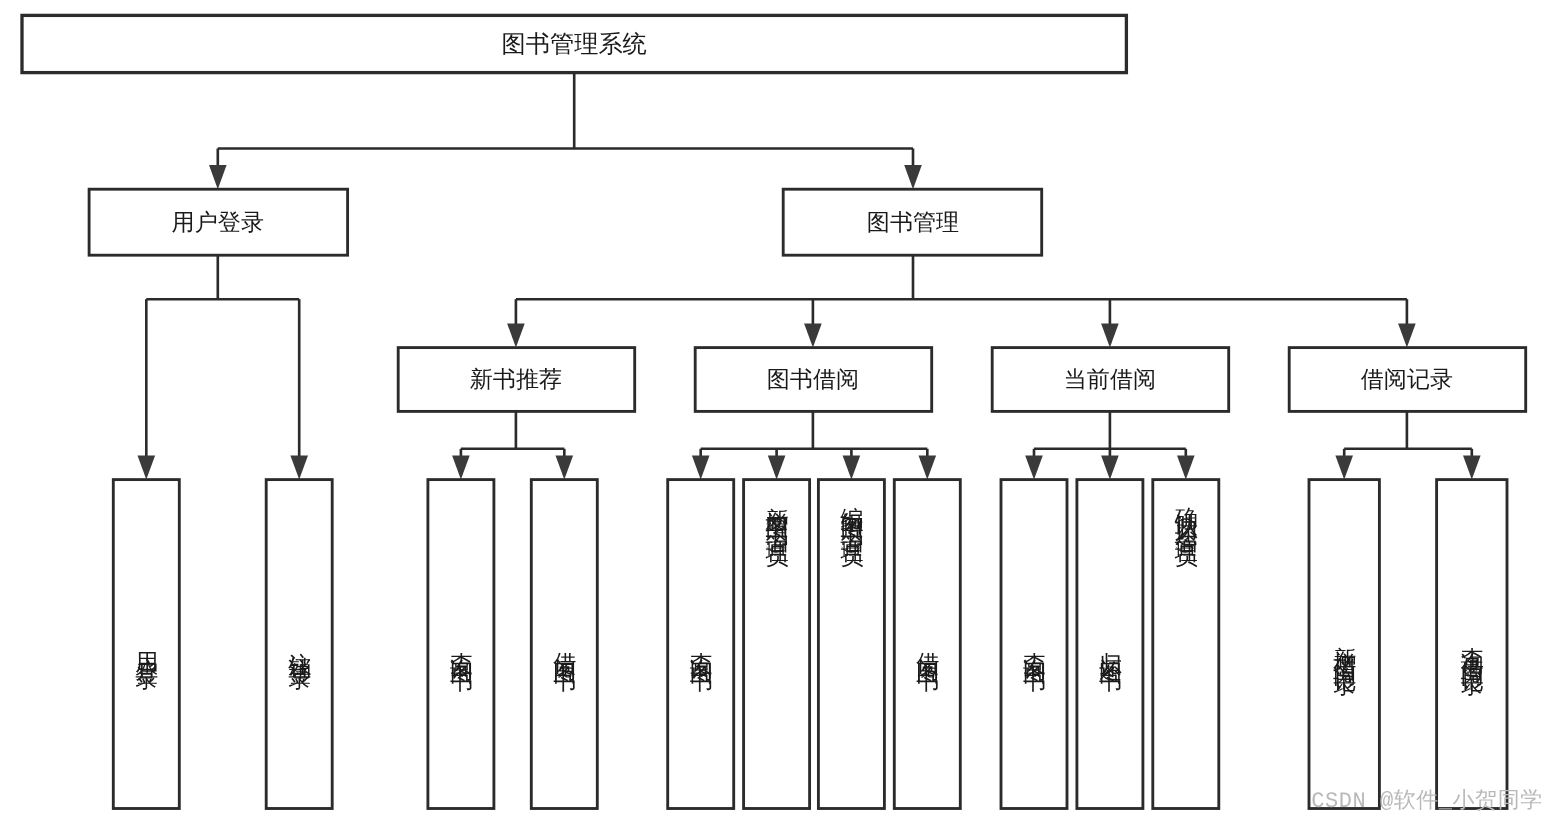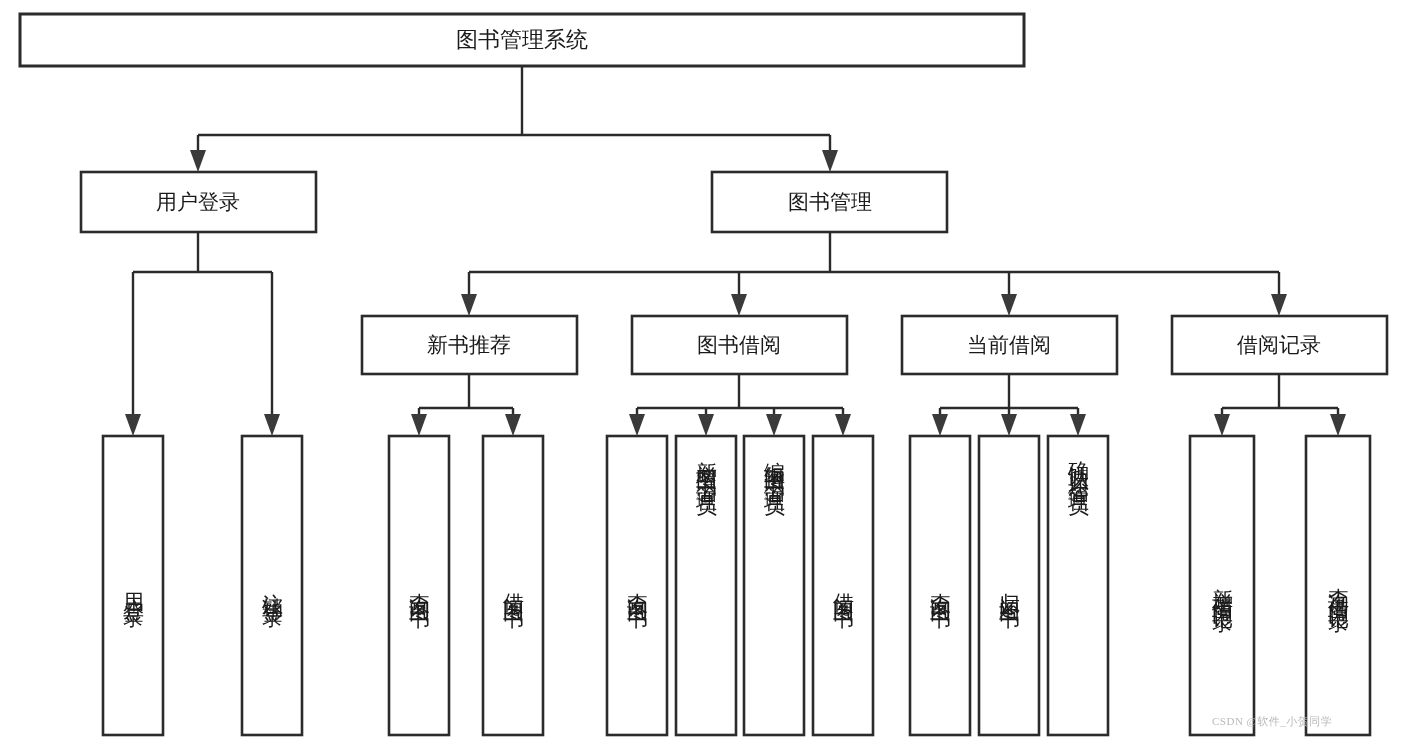--- a/index.html
+++ b/index.html
@@ -67,26 +67,25 @@
     font-size: 21px;
     line-height: 1;
     letter-spacing: 5px;
     color: #1a1a1a;
     white-space: nowrap;
     text-align: center;
     pointer-events: none;
   }
   .watermark {
     position: absolute;
-    font-family: Liberation Serif, serif;
-    font-size: 11px;
+    font-family: Liberation Mono, monospace;
+    font-size: 20px;
     color: #b9b9b9;
     white-space: nowrap;
     letter-spacing: 0.5px;
-    padding-left: 20px;
   }
 </style>
 </head>
 <body>
 
 <div id="diagram-root">
 
   <svg class="diagram-canvas" viewBox="0 0 1405 747" xmlns="http://www.w3.org/2000/svg">
 
     <g>

